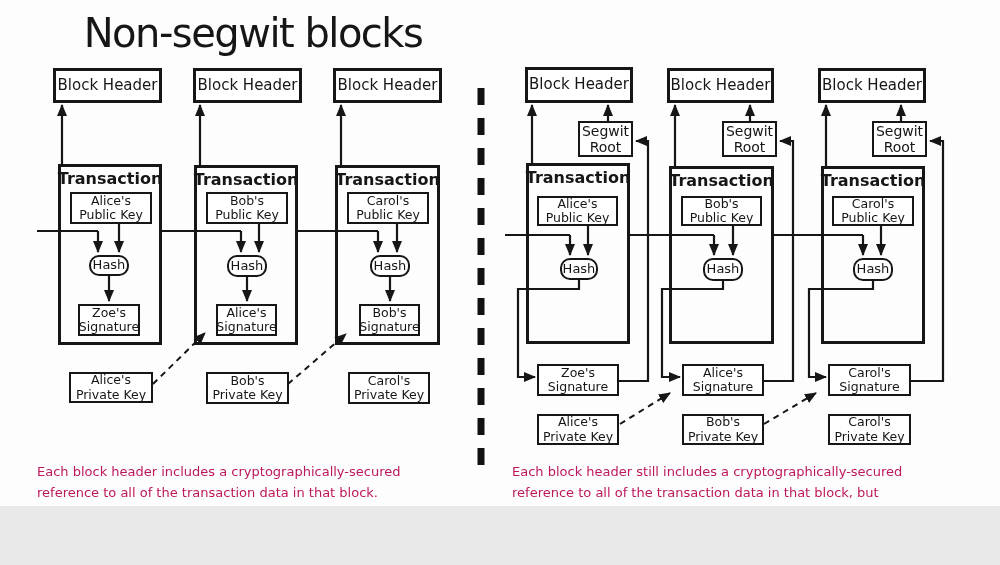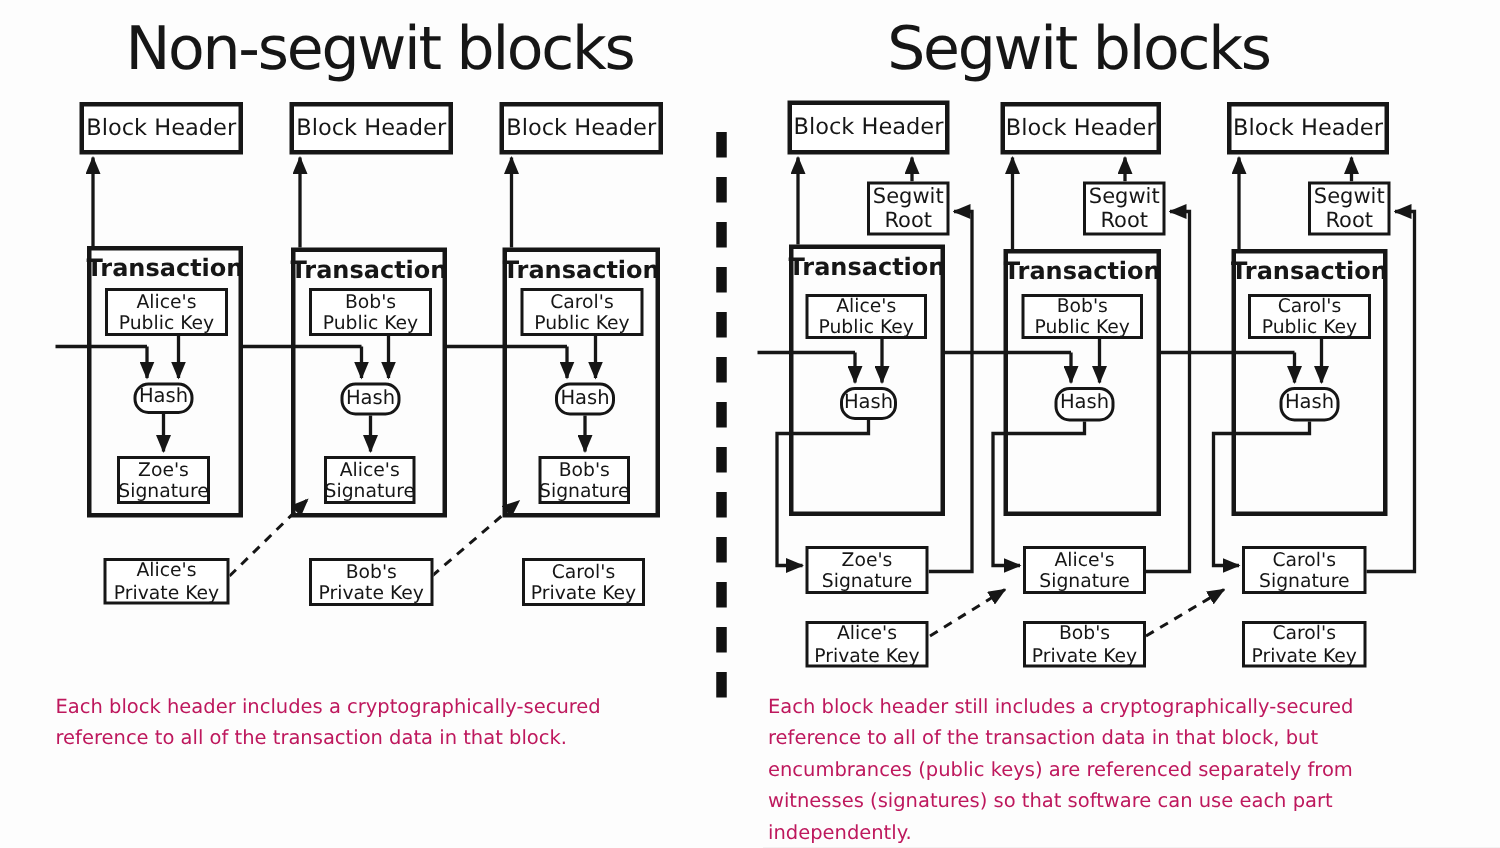--- a/index.html
+++ b/index.html
@@ -1,16 +1,16 @@
 <!DOCTYPE html>
 <html><head>
 <meta charset="utf-8">
 <style>
   html,body{margin:0;padding:0;background:#e9e9e9;}
-  .page{position:relative;width:1000px;height:565px;background:#fdfdfd;overflow:hidden;
+  .page{position:relative;width:1000px;height:506px;background:#fdfdfd;overflow:hidden;
         font-family:"DejaVu Sans","Liberation Sans",sans-serif;color:#161616;}
   .wires{position:absolute;left:0;top:0;z-index:1;}
   .box{position:absolute;box-sizing:border-box;background:#fff;border:2px solid #161616;
        display:flex;flex-direction:column;align-items:center;justify-content:center;
        text-align:left;z-index:3;line-height:1.15;}
   .thick{border-width:3px;}
   .tx{background:transparent;justify-content:flex-start;padding-top:3px;z-index:2;border-width:3px;}
   .txlabel{font-size:16px;font-weight:bold;}
   .headerbox{font-size:15px;}
   .small{font-size:12.5px;line-height:14.5px;}
@@ -87,21 +87,20 @@
     <g stroke="#161616" stroke-width="2" fill="none" stroke-dasharray="6 5">
 
       <path d="M153,384 L205,333" marker-end="url(#ah)"></path>
       <path d="M288,384 L346,334" marker-end="url(#ah)"></path>
       <path d="M620,424 L670,393" marker-end="url(#ah)"></path>
       <path d="M764,424 L816,393" marker-end="url(#ah)"></path>
     </g>
   </svg>
 
   <div class="title" style="left:43px;top:10px;width:420px;">Non-segwit blocks</div>
-  <div class="title" style="left:519px;top:10px;width:400px;">Segwit blocks</div>
 
   <div class="box thick headerbox" style="left:53px;top:68px;width:109px;height:35px;">
     <span>Block Header</span>
     </div>
   <div class="box thick headerbox" style="left:193px;top:68px;width:109px;height:35px;">
     <span>Block Header</span>
     </div>
   <div class="box thick headerbox" style="left:333px;top:68px;width:109px;height:35px;">
     <span>Block Header</span>
     </div>

